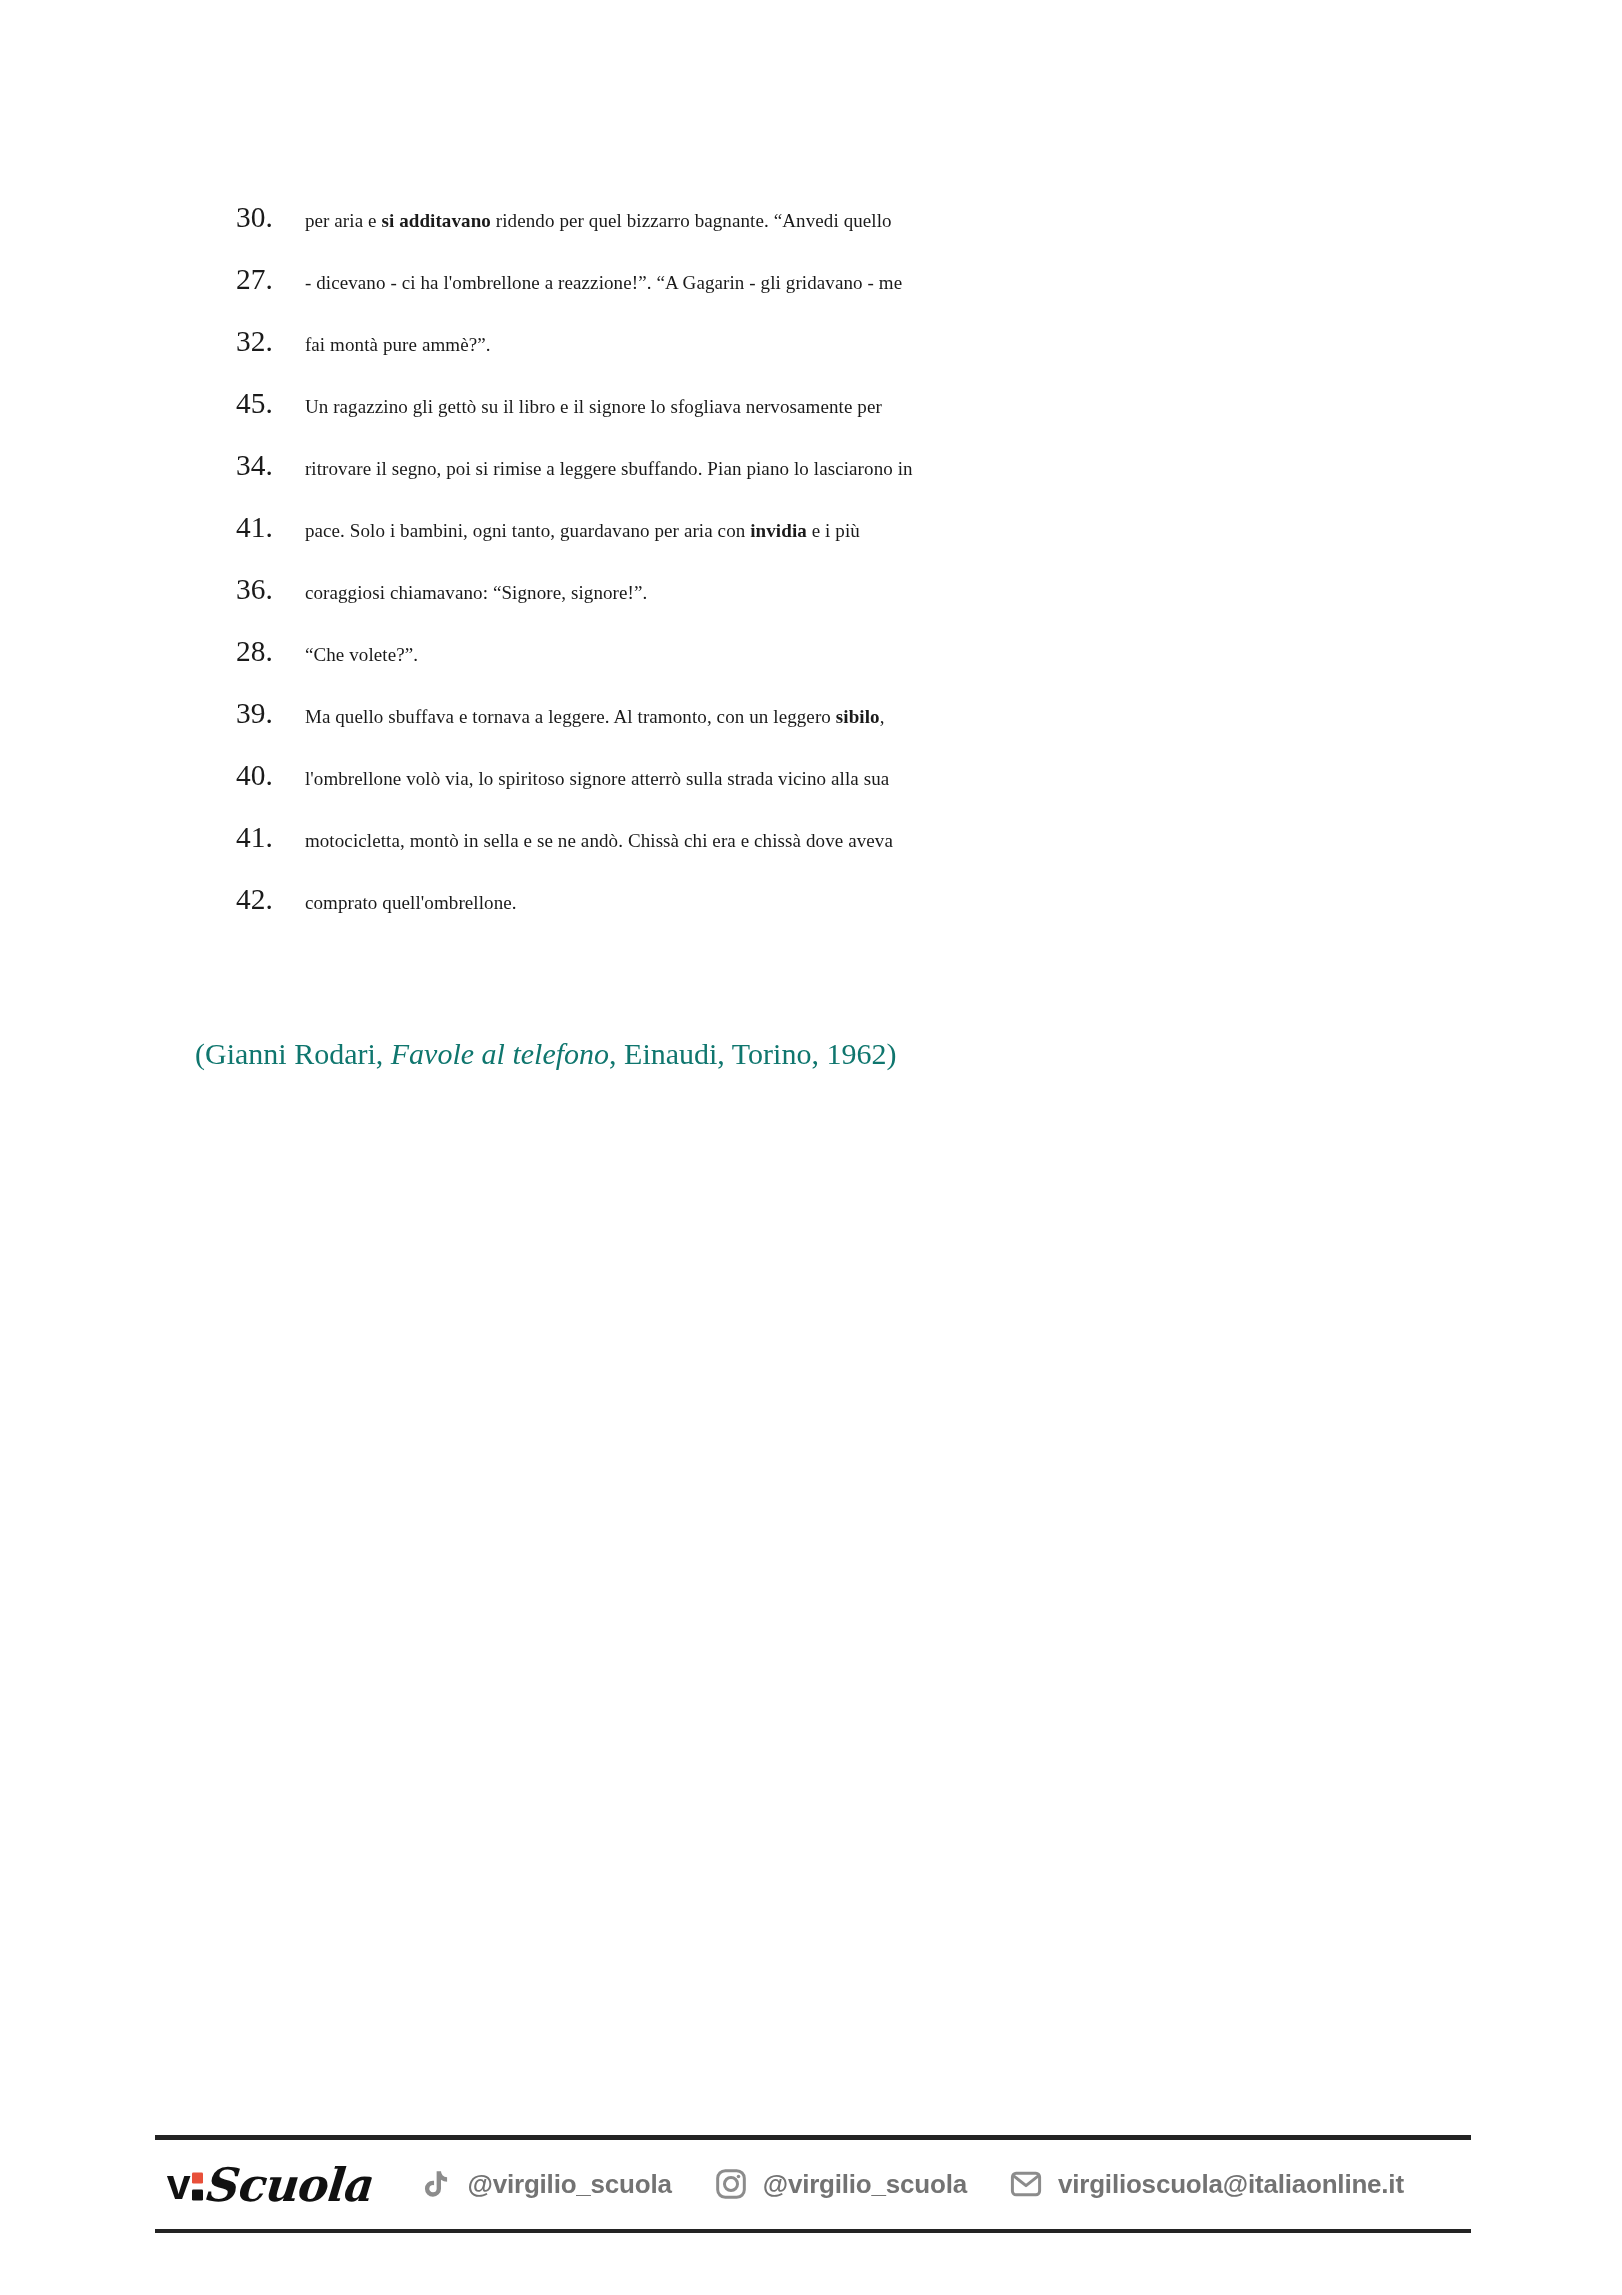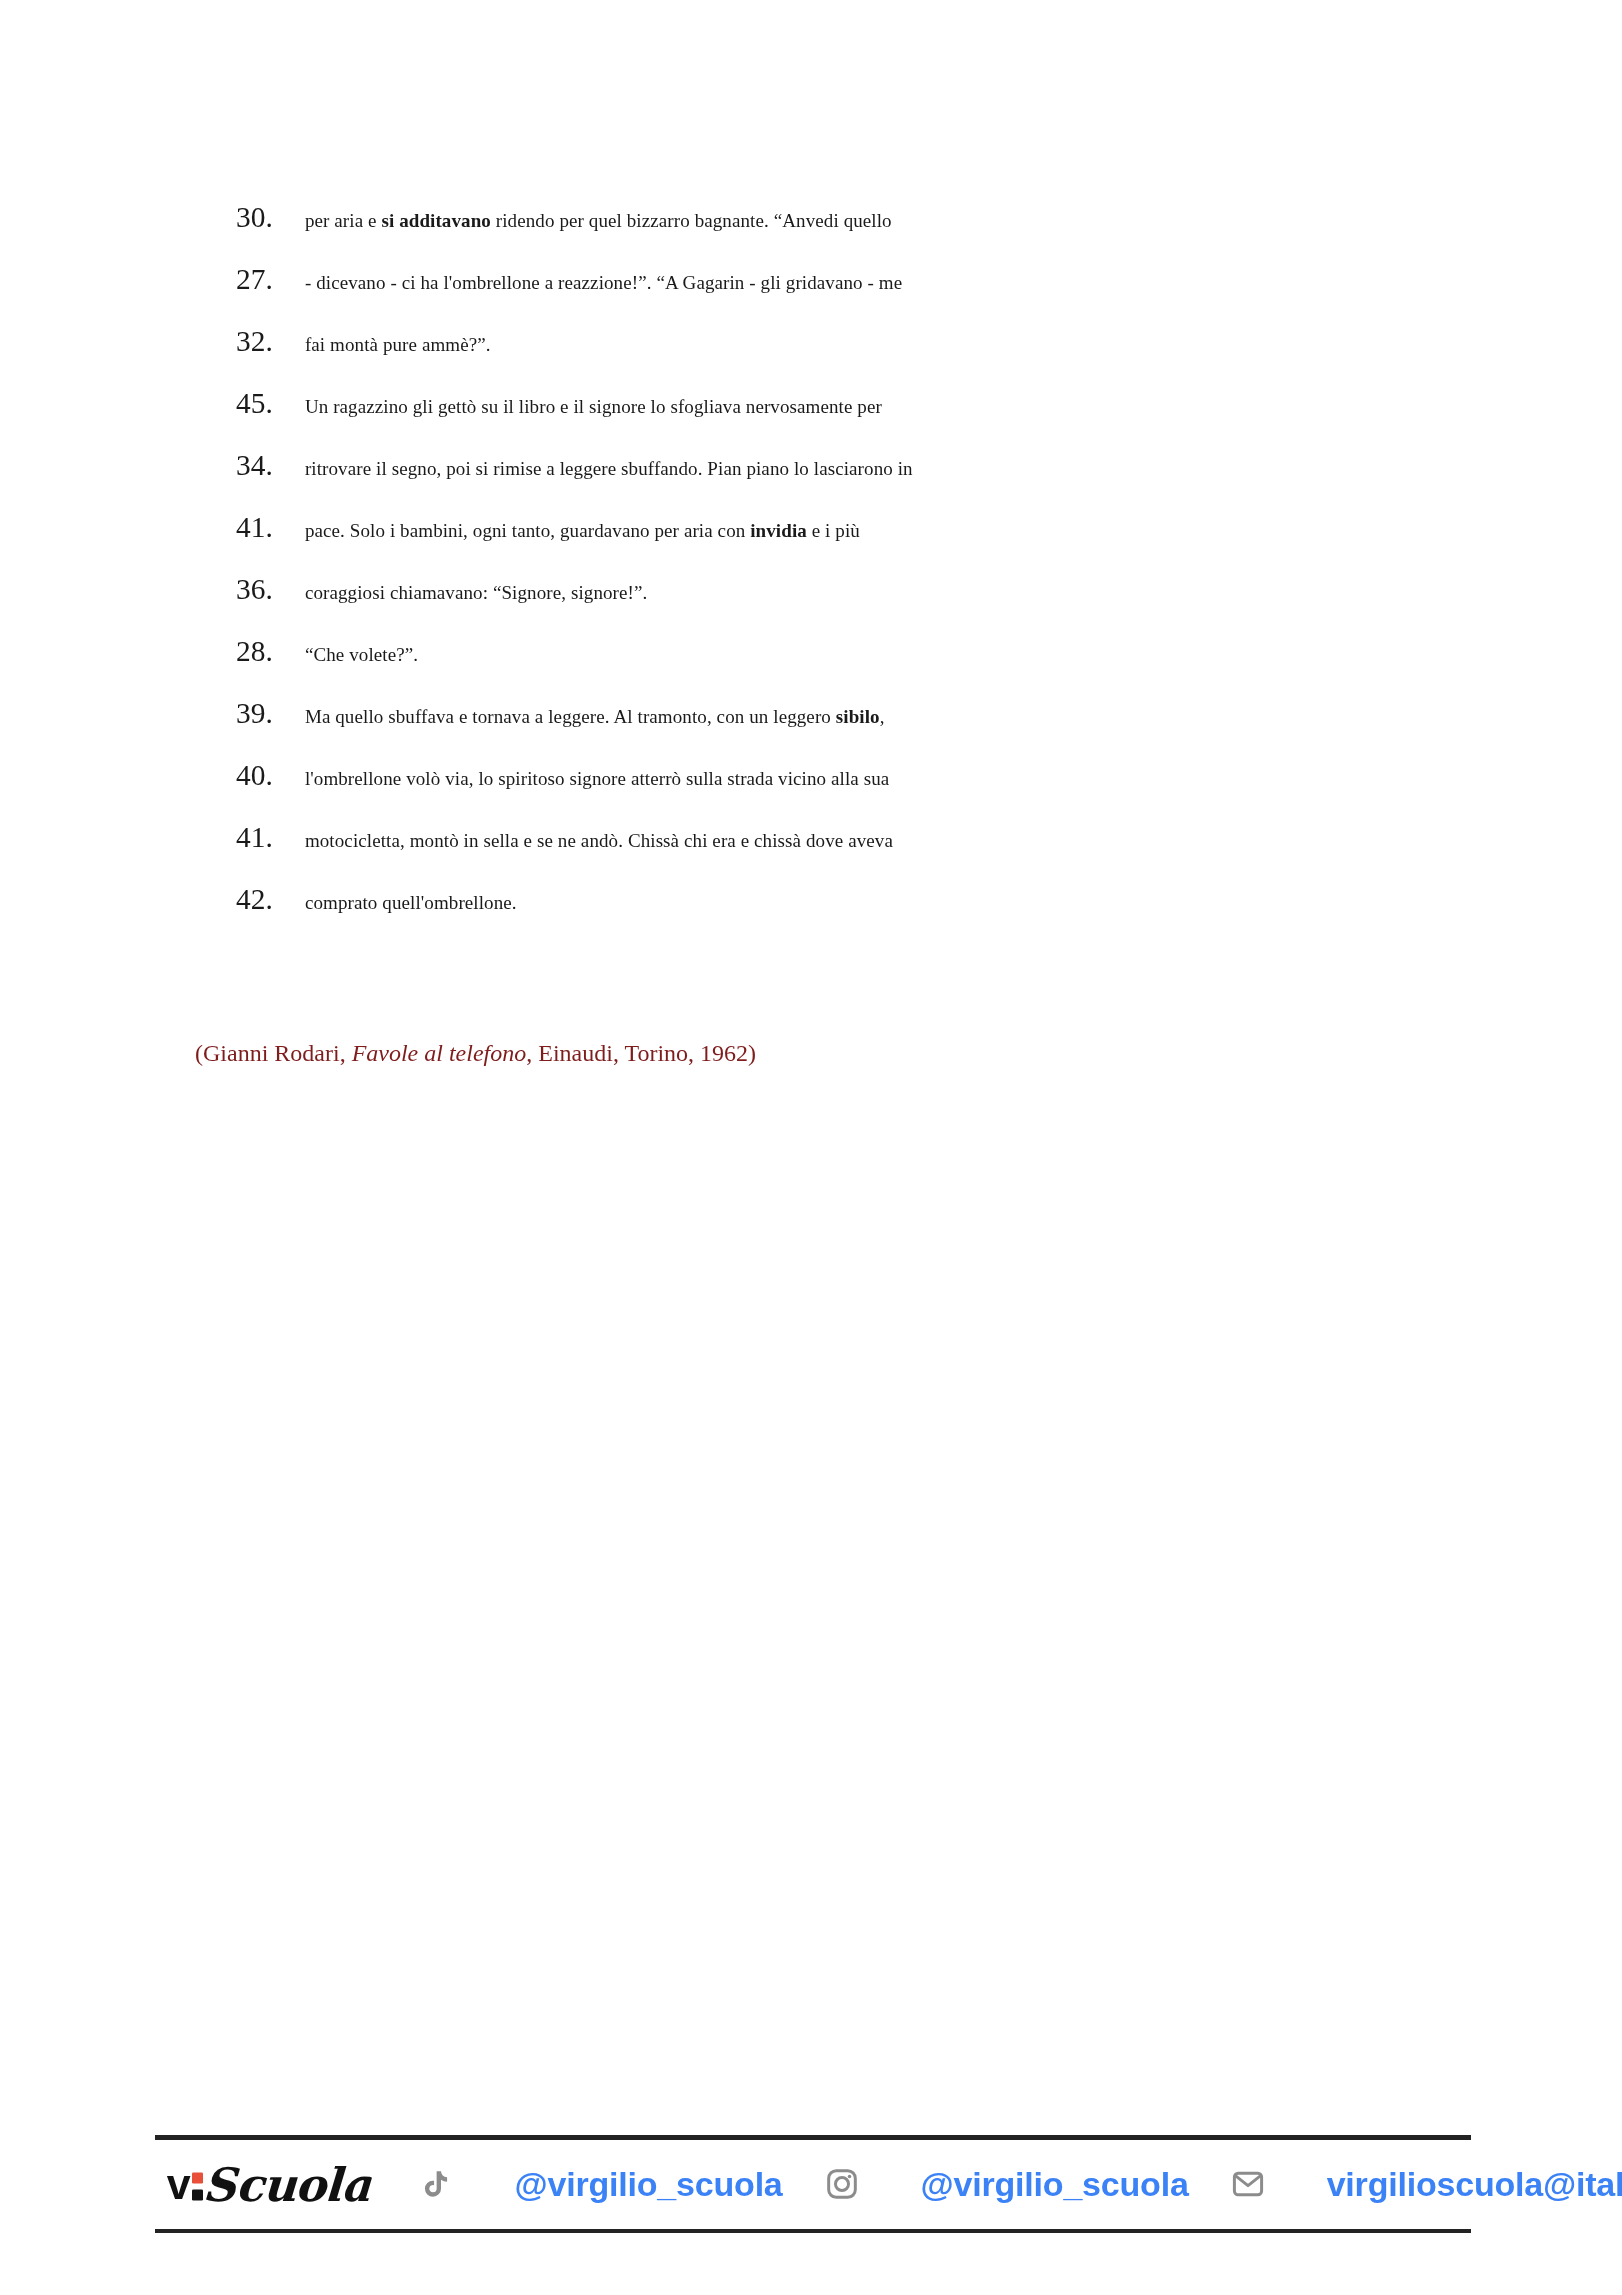--- a/index.html
+++ b/index.html
@@ -47,23 +47,23 @@
     font-size: 19px;
     color: #1a1a1a;
   }
   .line-text b { font-weight: 700; }
 
   
   .attribution {
     position: absolute;
     left: 195px;
     top: 1033px;
-    font-size: 24px;
+    font-size: 30px;
     line-height: 41px;
-    color: #7f1d1d;
+    color: #0f766e;
     white-space: pre;
   }
   .attribution i { font-style: italic; }
 
   
   .footer {
     position: absolute;
     left: 155px;
     top: 2135px;
     width: 1316px;
@@ -133,26 +133,25 @@
     width: 37px;
     height: 37px;
     margin-right: 13px;
     display: flex;
     align-items: center;
     justify-content: center;
   }
   .contact .label {
     font-family: "Liberation Sans", "DejaVu Sans", sans-serif;
     font-weight: 700;
-    font-size: 34px;
+    font-size: 26px;
     line-height: 1;
-    color: #3b82f6;
+    color: #737373;
     white-space: nowrap;
     letter-spacing: -0.2px;
-    margin-left: 47px;
   }
   .icon svg { display: block; }
 </style>
 </head>
 <body>
 
 <div class="page">
 
   <div class="passage">
 

